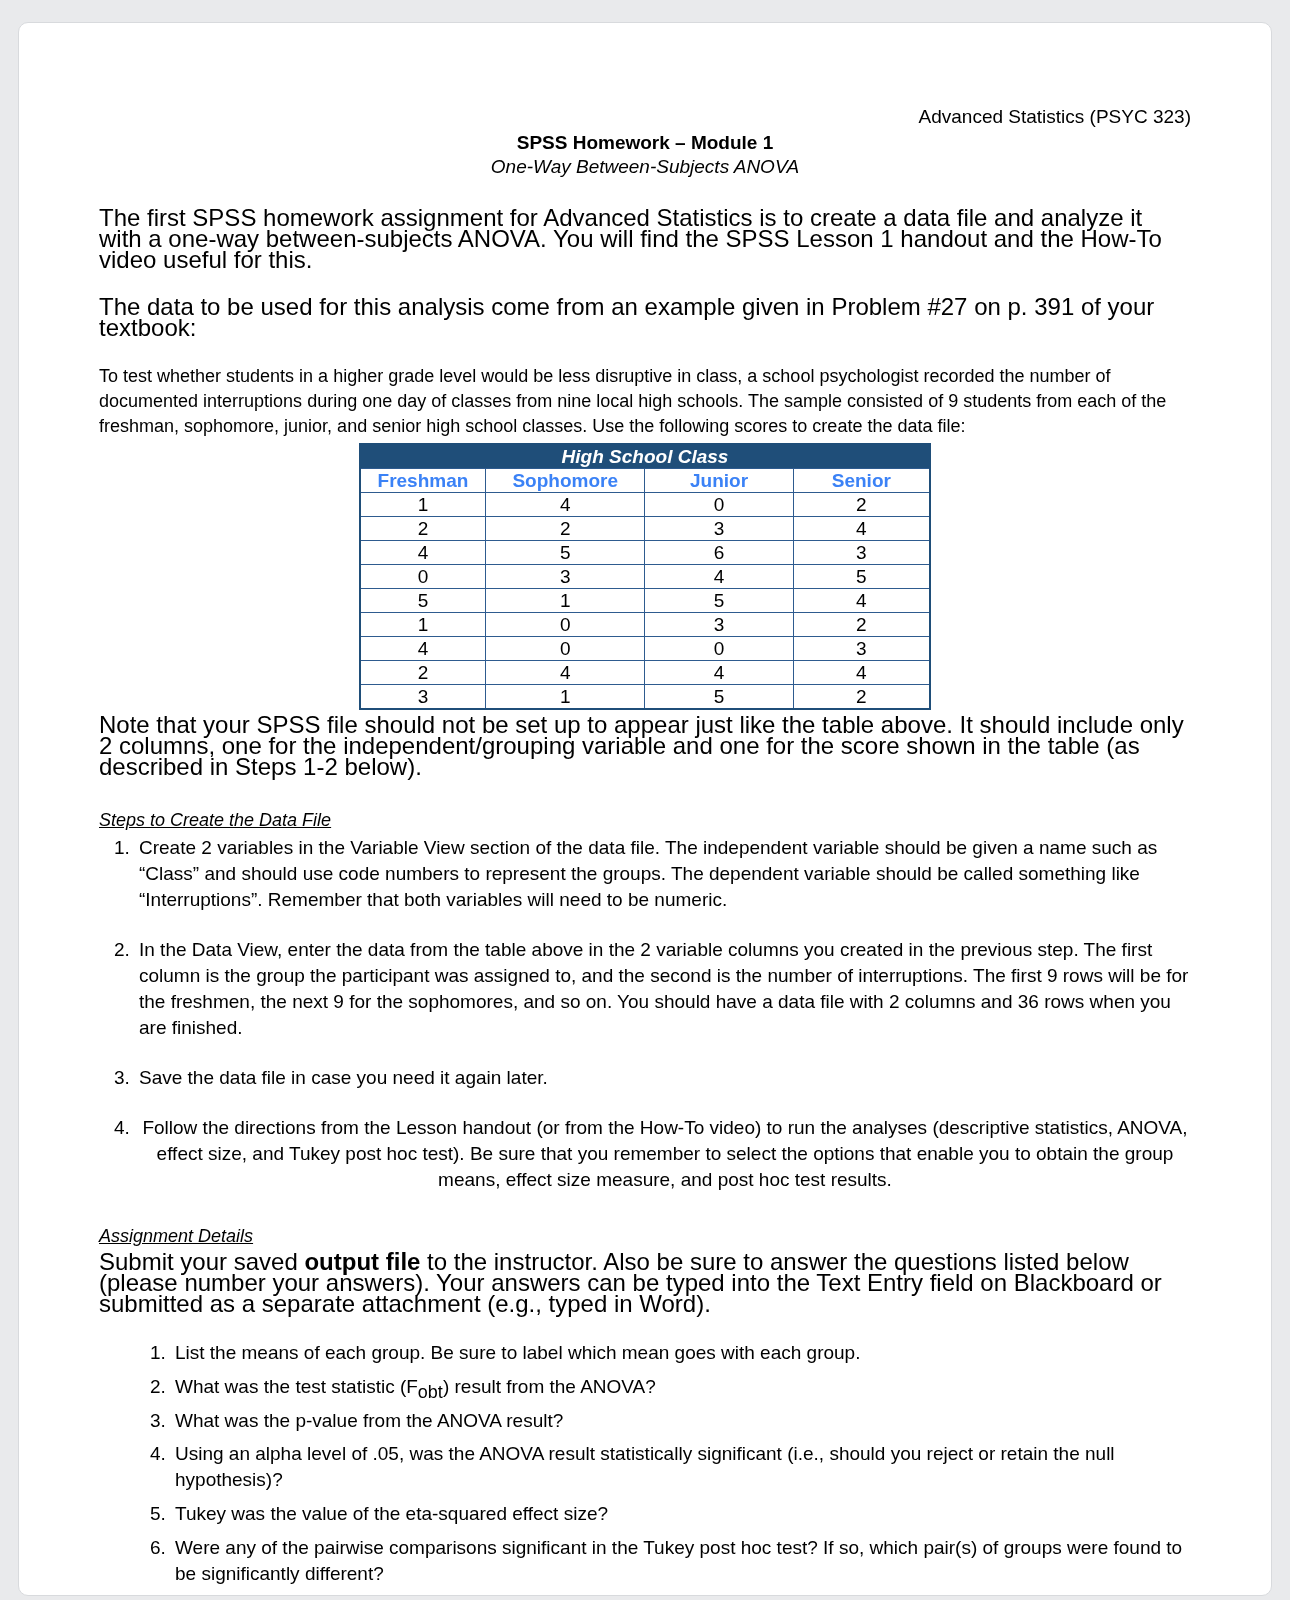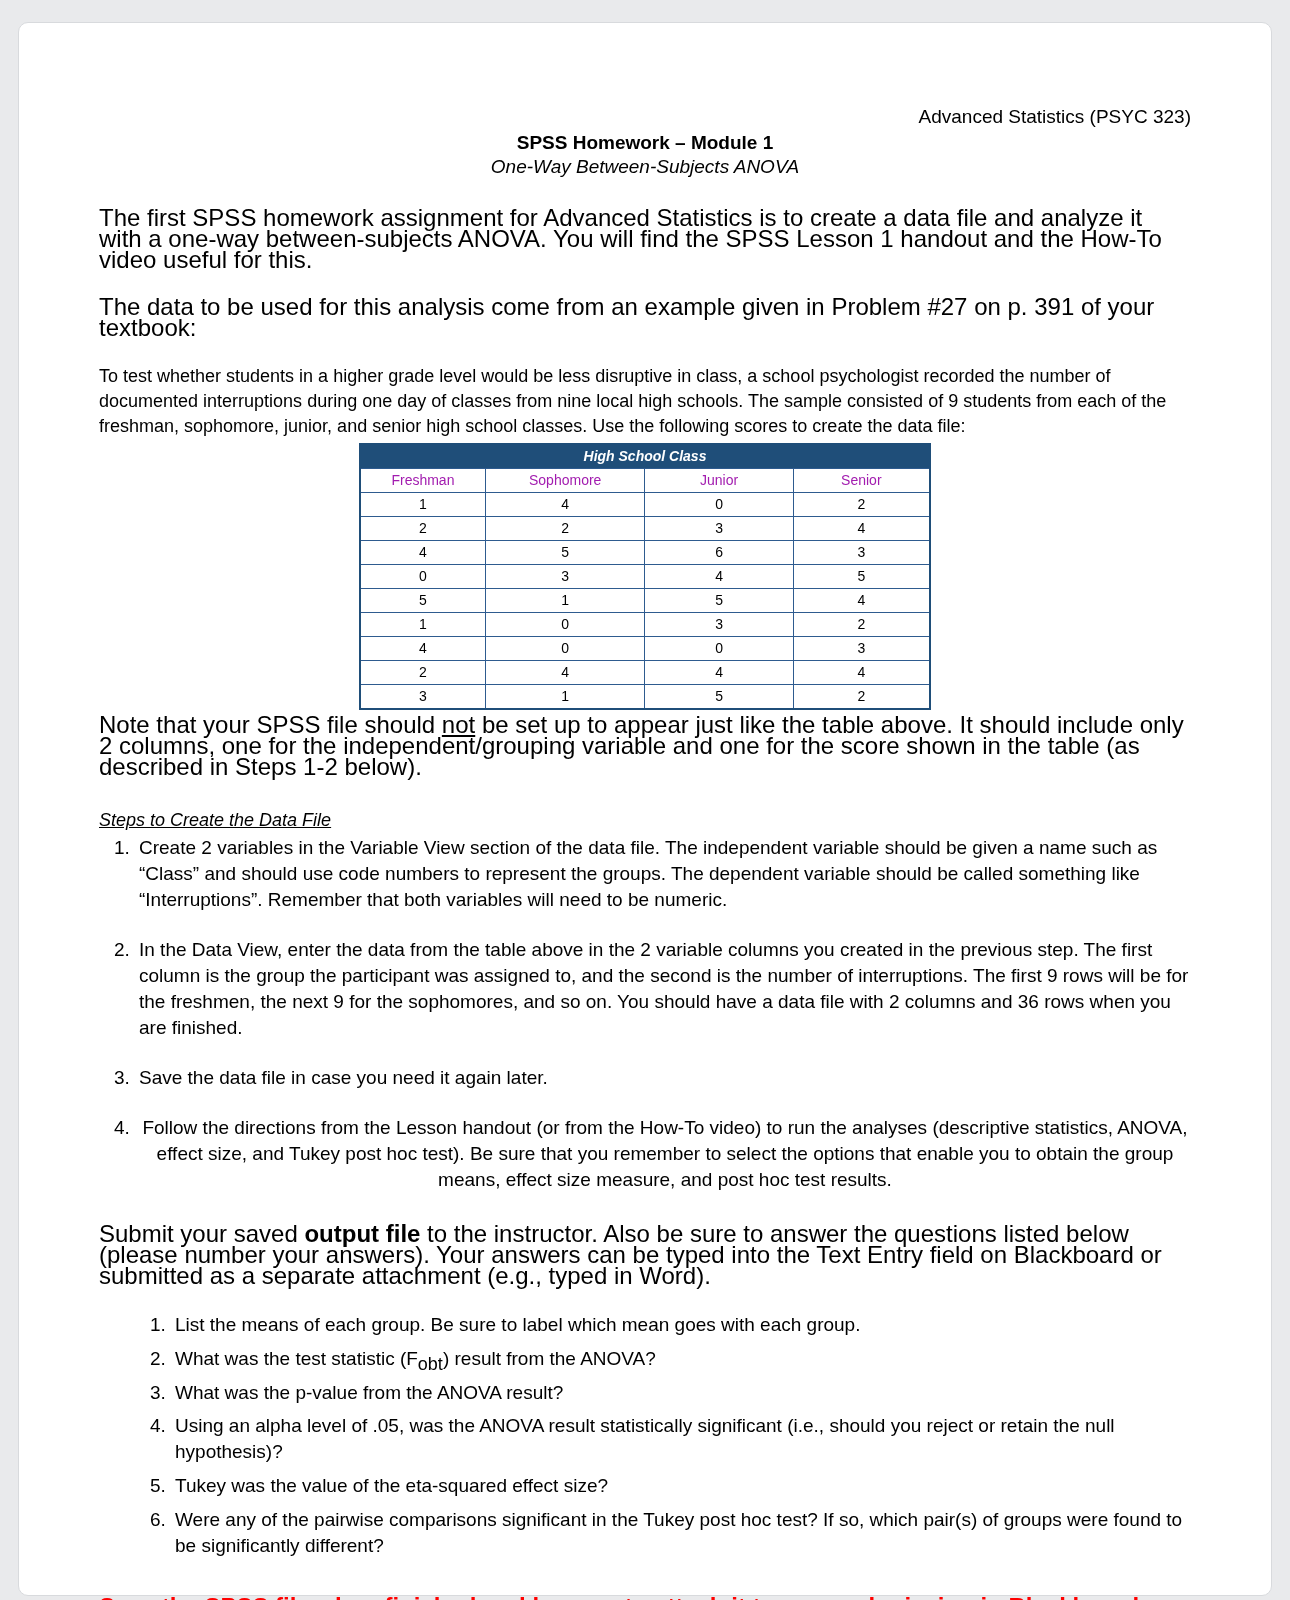--- a/index.html
+++ b/index.html
@@ -57,43 +57,43 @@
   table.scores {
     border-collapse: collapse;
     table-layout: fixed;
     width: 572px;
     margin: 2px auto 2px;
     border: 2px solid #1F4E79;
   }
   table.scores th, table.scores td {
     border: 1px solid #2E5B8F;
     text-align: center;
-    font-size: 14px;
+    font-size: 19px;
     line-height: 23px;
     padding: 0 4px;
   }
   th.t-title {
     background: #1F4E79;
     color: #ffffff;
     font-weight: bold;
     font-style: italic;
     border: 1px solid #1F4E79;
   }
   tr.cols th {
-    color: #a21caf;
-    font-weight: normal;
+    color: #3b82f6;
+    font-weight: bold;
     background: #ffffff;
   }
   table.scores td {
     color: #000;
   }
   p.note {
     margin-top: 4px;
   }
-  .u { text-decoration: underline; }
+  .u { }
   h3.section-heading {
     font-size: 18px;
     line-height: 26px;
     font-weight: normal;
     font-style: italic;
     text-decoration: underline;
     margin: 30px 0 2px;
   }
   ol {
     font-size: 19px;
@@ -219,20 +219,21 @@
     <p class="note"><span>Note that your SPSS file should </span><span class="u">not</span><span> be set up to appear just like the table above. It should include only 2 columns, one for the independent/grouping variable and one for the score shown in the table (as described in Steps 1-2 below).</span></p>
 
     <h3 class="section-heading">Steps to Create the Data File</h3>
     <ol class="steps">
       <li>Create 2 variables in the Variable View section of the data file. The independent variable should be given a name such as “Class” and should use code numbers to represent the groups. The dependent variable should be called something like “Interruptions”. Remember that both variables will need to be numeric.</li>
       <li>In the Data View, enter the data from the table above in the 2 variable columns you created in the previous step. The first column is the group the participant was assigned to, and the second is the number of interruptions. The first 9 rows will be for the freshmen, the next 9 for the sophomores, and so on. You should have a data file with 2 columns and 36 rows when you are finished.</li>
       <li>Save the data file in case you need it again later.</li>
       <li>Follow the directions from the Lesson handout (or from the How-To video) to run the analyses (descriptive statistics, ANOVA, effect size, and Tukey post hoc test). Be sure that you remember to select the options that enable you to obtain the group means, effect size measure, and post hoc test results.</li>
     </ol>
 
+    <h3 class="section-heading">Assignment Details</h3>
     <p><span>Submit your saved </span><b>output file</b><span> to the instructor. Also be sure to answer the questions listed below (please number your answers). Your answers can be typed into the Text Entry field on Blackboard or submitted as a separate attachment (e.g., typed in Word).</span></p>
 
     <ol class="questions">
       <li><span>List the means of each group. Be sure to label which mean goes with each group.</span><sub></sub><span></span></li>
       <li><span>What was the test statistic (F</span><sub>obt</sub><span>) result from the ANOVA?</span></li>
       <li><span>What was the p-value from the ANOVA result?</span><sub></sub><span></span></li>
       <li><span>Using an alpha level of .05, was the ANOVA result statistically significant (i.e., should you reject or retain the null hypothesis)?</span><sub></sub><span></span></li>
       <li><span>Tukey was the value of the eta-squared effect size?</span><sub></sub><span></span></li>
       <li><span>Were any of the pairwise comparisons significant in the Tukey post hoc test? If so, which pair(s) of groups were found to be significantly different?</span><sub></sub><span></span></li>
     </ol>

